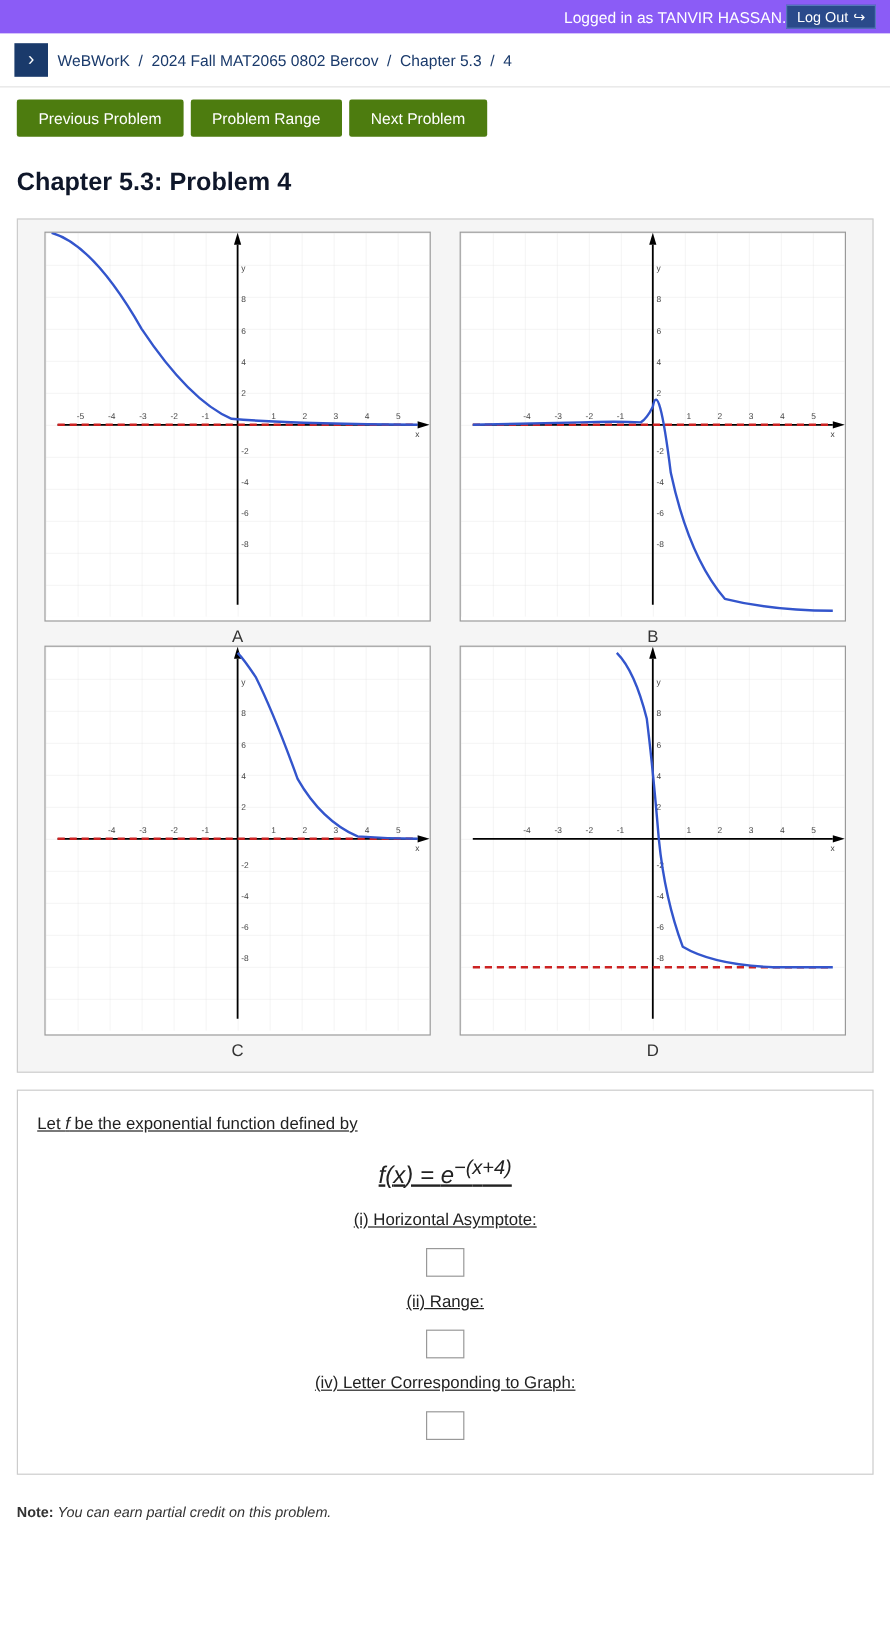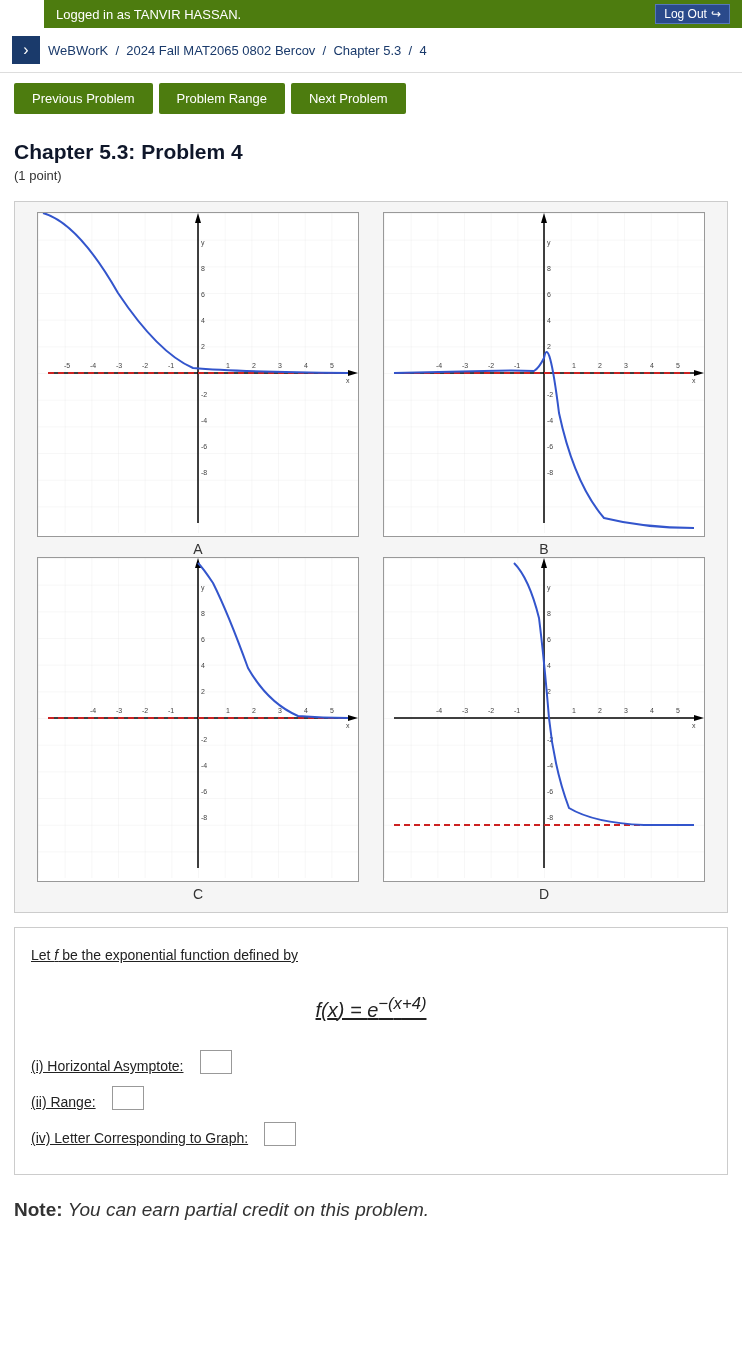--- a/index.html
+++ b/index.html
@@ -1,27 +1,26 @@
 <!DOCTYPE html>
 <html><head>
   <meta charset="utf-8">
   <style>
     * { box-sizing: border-box; margin: 0; padding: 0; }
     body { font-family: Arial, sans-serif; background: #fff; color: #222; font-size: 14px; width: 742px; }
 
     
     .top-bar {
-      background: #4d7c0f;
+      background: #8b5cf6;
       color: #fff;
       padding: 4px 12px;
       font-size: 13px;
       display: flex;
-      justify-content: space-between;
-      align-items: center;
-      margin-left: 44px;
+      justify-content: flex-end;
+      align-items: center;
     }
     .logout-btn {
       background: #2a4a8b;
       border: 1px solid #5577bb;
       color: #fff;
       padding: 2px 8px;
       font-size: 12px;
       cursor: pointer;
       display: flex;
       align-items: center;
@@ -127,42 +126,43 @@
       text-decoration: underline;
     }
     .problem-content p {
       font-size: 14px;
       color: #222;
       line-height: 1.6;
     }
     .formula {
       text-align: center;
       font-size: 20px;
-      margin: 28px 0;
+      margin: 16px 0;
       font-style: italic;
     }
     .question-row {
       margin: 12px 0;
       font-size: 14px;
       display: flex;
-      align-items: flex-end;
+      align-items: center;
       gap: 16px;
+      flex-direction: column;
     }
     input[type=text].answer-input {
       border: 1px solid #999;
       width: 32px;
       height: 24px;
       font-size: 13px;
       text-align: center;
     }
 
     
     .note-area {
       padding: 10px 14px;
-      font-size: 19px;
+      font-size: 12px;
       color: #333;
     }
     .note-area strong { font-weight: bold; }
     .axis-line { stroke: #000; stroke-width: 1.5; }
     .curve-blue { stroke: #3355cc; stroke-width: 2; fill: none; }
     .asymptote-red { stroke: #cc2222; stroke-width: 2; stroke-dasharray: 6,4; fill: none; }
     .tick-text { font-size: 7px; fill: #444; }
   </style>
 </head>
 <body>
@@ -189,21 +189,20 @@
 </div>
 
 <div class="problem-nav">
   <button class="nav-btn">Previous Problem</button>
   <button class="nav-btn">Problem Range</button>
   <button class="nav-btn">Next Problem</button>
 </div>
 
 <div class="problem-heading">
   <h1>Chapter 5.3: Problem 4</h1>
-  <div class="points">(1 point)</div>
 </div>
 
 <div class="graphs-container">
 
   <div class="graph-cell">
     <div class="graph-svg-wrap">
       <svg width="320" height="320">
 
         <defs>
           <pattern id="gridA" width="26.67" height="26.67" patternUnits="userSpaceOnUse">

